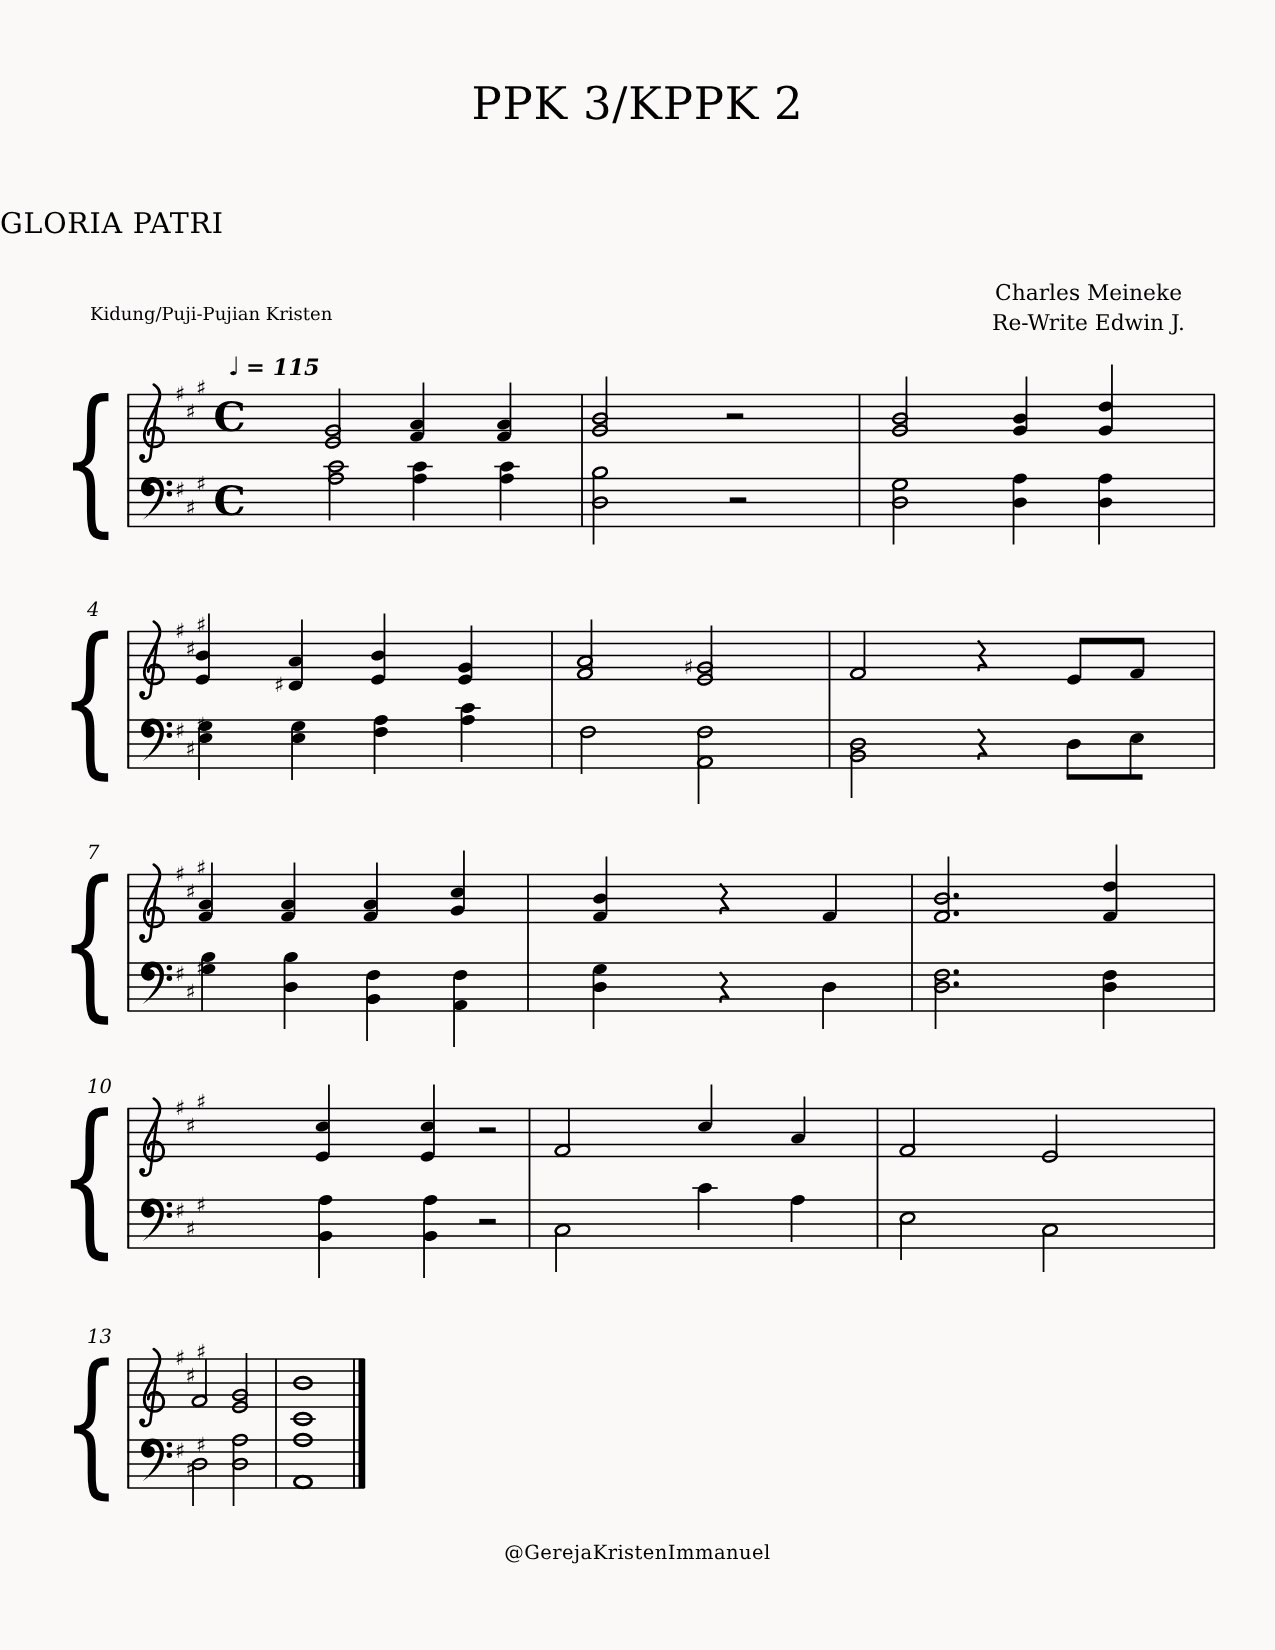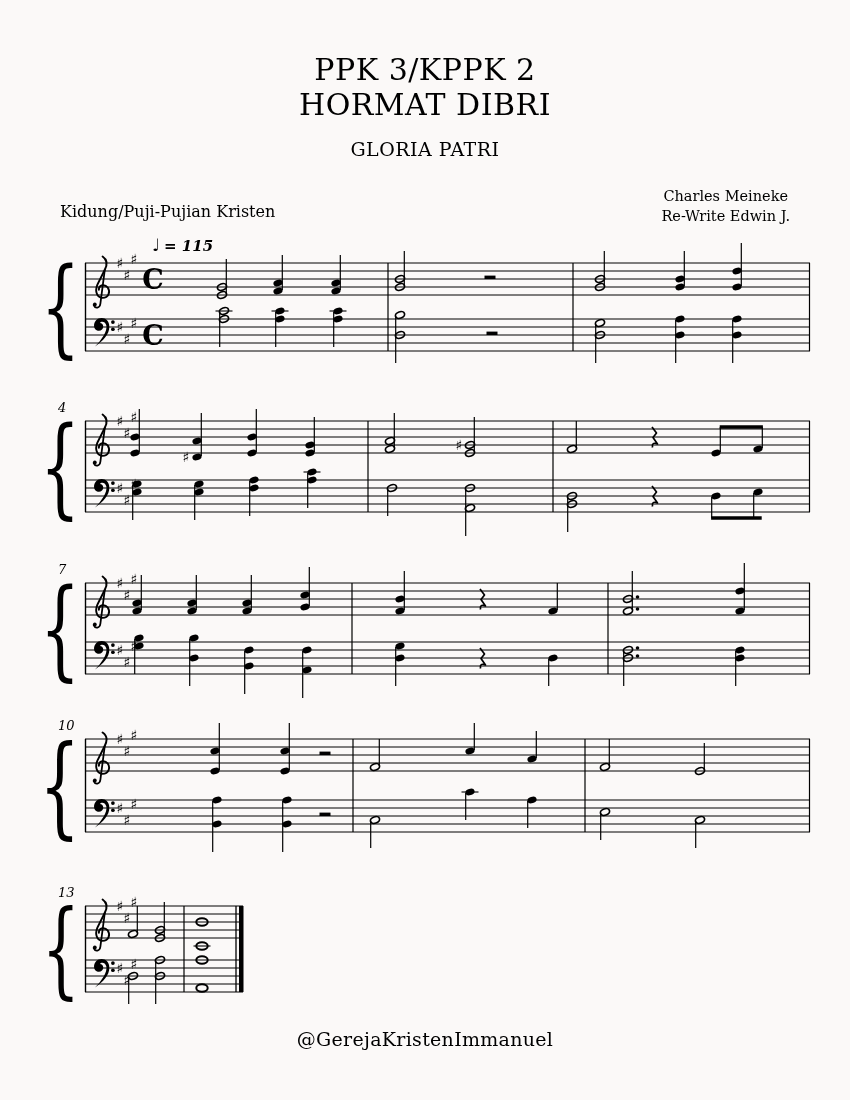--- a/index.html
+++ b/index.html
@@ -6,34 +6,33 @@
   body{
     width:850px;height:1100px;position:relative;
     background:#fbf9f8;
     font-family:"DejaVu Serif","Liberation Serif",serif;
     color:#000;
     overflow:hidden;
   }
   .abs{position:absolute;}
   .title-block{left:0;top:52px;width:850px;text-align:center;}
   .title-line{font-size:30px;line-height:35px;letter-spacing:0.5px;}
-  .subtitle{left:0;top:138px;width:850px;text-align:center;font-size:19px;letter-spacing:0.5px;}
+  .subtitle{left:0;top:138px;width:850px;text-align:left;font-size:19px;letter-spacing:0.5px;}
   .credit-right{right:60px;top:186px;text-align:center;font-size:14.5px;line-height:20px;}
-  .credit-left{left:60px;top:202px;font-size:16px;}
+  .credit-left{left:60px;top:202px;font-size:12px;}
   .tempo{left:152px;top:235px;font-size:15px;font-weight:bold;font-style:italic;}
   .tempo .glyph{font-family:"DejaVu Sans",sans-serif;font-size:17px;font-weight:normal;margin-right:4px;}
-  .footer{left:0;top:1028px;width:850px;text-align:center;font-size:19px;letter-spacing:0.3px;}
+  .footer{left:0;top:1028px;width:850px;text-align:center;font-size:13px;letter-spacing:0.3px;}
   #score-svg{position:absolute;left:0;top:0;}
 </style>
 </head>
 <body>
 
 <div class="abs title-block">
   <div class="title-line">PPK 3/KPPK 2</div>
-  <div class="title-line">HORMAT DIBRI</div>
 </div>
 <div class="abs subtitle">GLORIA PATRI</div>
 
 <div class="abs credit-right">
   <div>Charles Meineke</div>
   <div>Re-Write Edwin J.</div>
 </div>
 <div class="abs credit-left">Kidung/Puji-Pujian Kristen</div>
 
 <div class="abs tempo">

